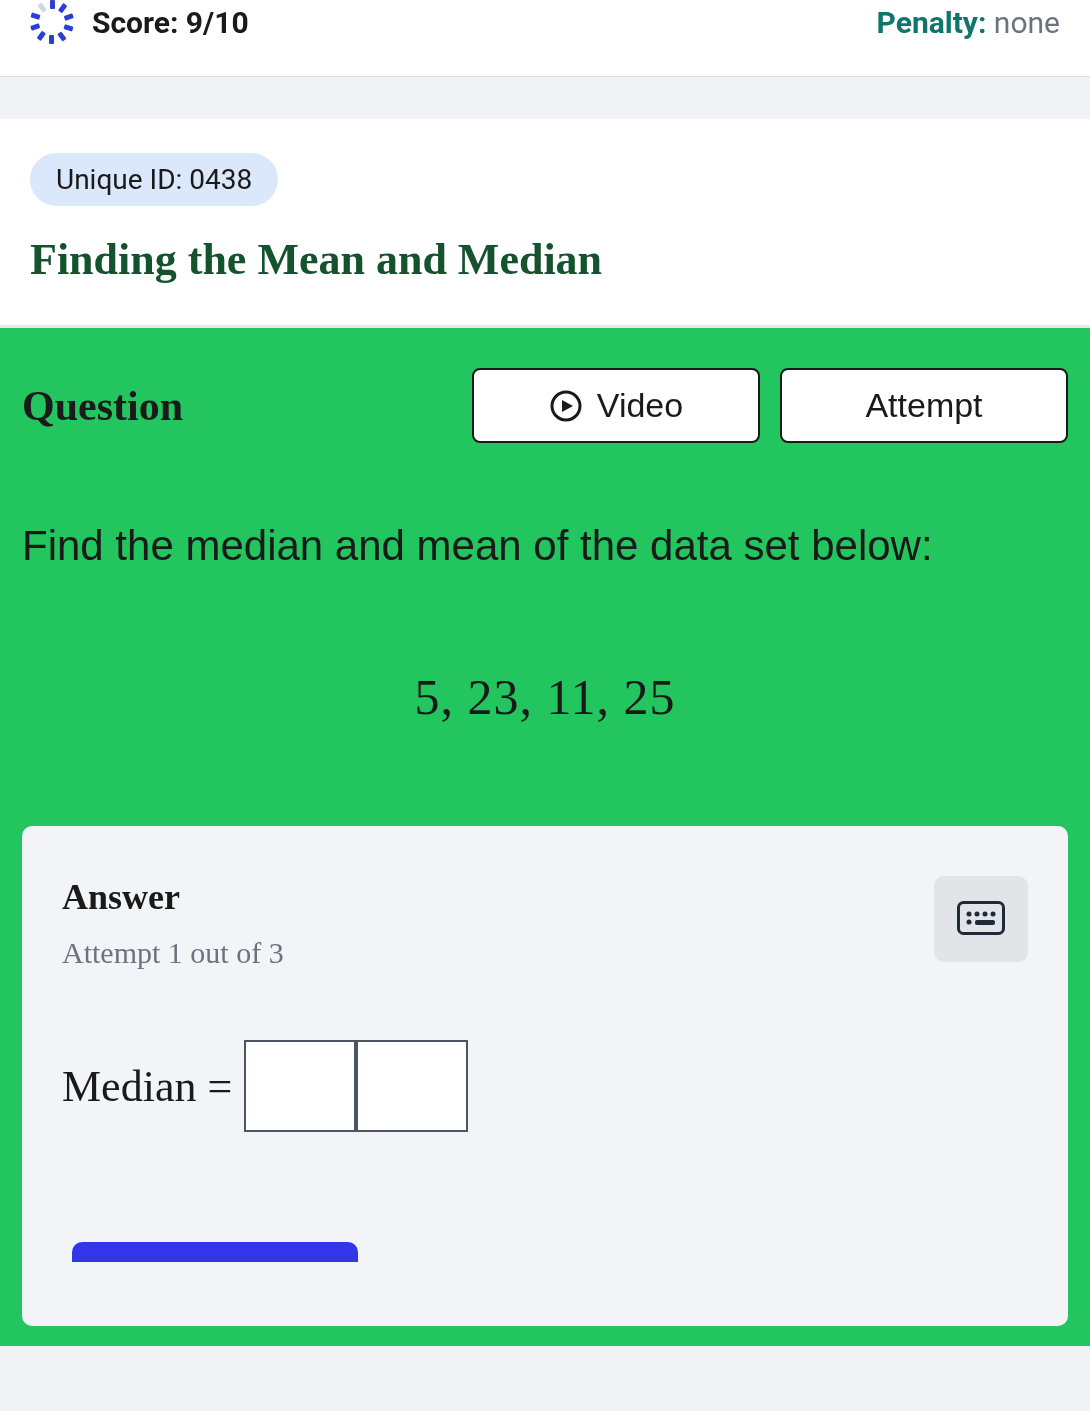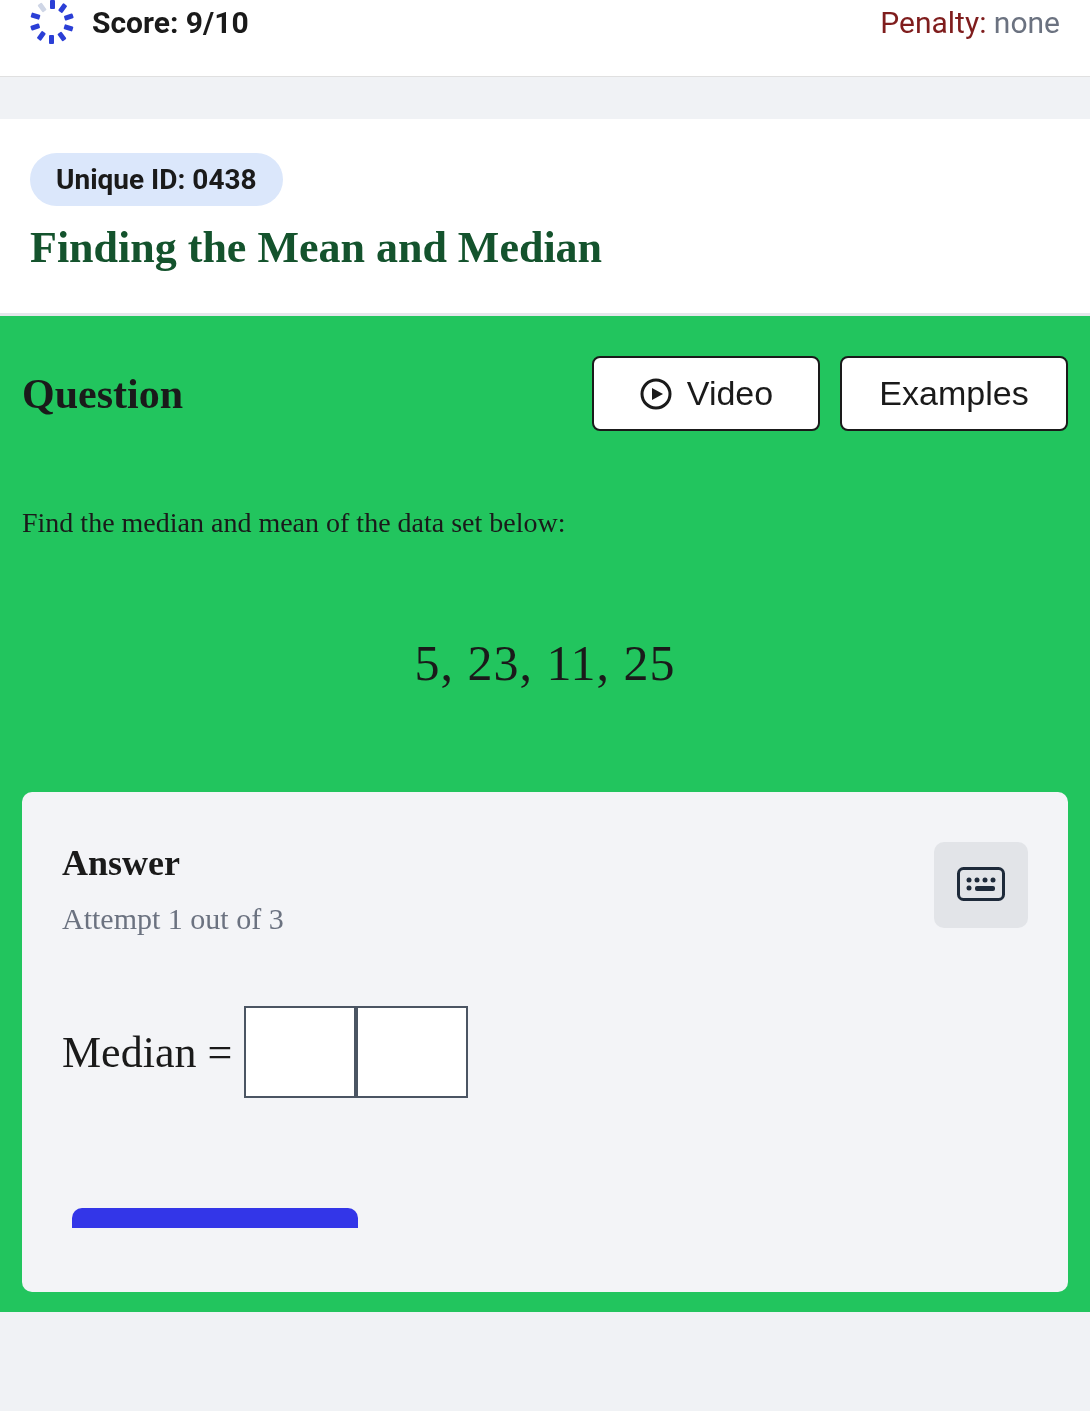--- a/index.html
+++ b/index.html
@@ -28,42 +28,42 @@
     }
     .score-label {
       font-size: 30px;
       font-weight: 700;
       color: #1a1a1a;
     }
     .penalty-area {
       font-size: 30px;
     }
     .penalty-label {
-      font-weight: 400;
-      color: #7f1d1d;
+      font-weight: 700;
+      color: #0f766e;
     }
     .penalty-value {
       color: #6b7280;
       font-weight: 400;
     }
     .title-card {
       background: #fff;
       margin-top: 42px;
       padding: 34px 30px 40px 30px;
       border-bottom: 3px solid #e5e7eb;
     }
     .unique-id-pill {
       display: inline-block;
       background: #dbe7fb;
       color: #1a1a1a;
       font-size: 28px;
-      font-weight: 700;
+      font-weight: 400;
       padding: 10px 26px;
       border-radius: 30px;
-      margin-bottom: 16px;
+      margin-bottom: 28px;
       text-align: right;
     }
     .topic-title {
       font-family: Georgia, 'Times New Roman', serif;
       font-size: 44px;
       font-weight: 700;
       color: #14532d;
     }
     .question-card {
       background: #22c55e;
@@ -92,30 +92,30 @@
       border-radius: 8px;
       padding: 16px 0;
       font-size: 34px;
       font-weight: 400;
       color: #1a1a1a;
       cursor: pointer;
       display: flex;
       align-items: center;
       justify-content: center;
       gap: 14px;
-      width: 228px;
+      width: 288px;
     }
     .play-icon svg {
       width: 34px;
       height: 34px;
       display: block;
     }
     .prompt-text {
-      font-family: Liberation Serif, serif;
-      font-size: 28px;
+      font-family: Liberation Sans, sans-serif;
+      font-size: 42px;
       line-height: 1.55;
       color: #1a1a1a;
       margin-bottom: 90px;
     }
     .data-set {
       font-family: Georgia, 'Times New Roman', serif;
       font-size: 50px;
       text-align: center;
       color: #1a1a1a;
       margin-bottom: 100px;
@@ -233,21 +233,21 @@
       <button class="help-btn">
         <span class="play-icon">
           <svg viewBox="0 0 34 34">
             <circle cx="17" cy="17" r="14" fill="none" stroke="#1a1a1a" stroke-width="3"></circle>
             <polygon points="13,11 13,23 24,17" fill="#1a1a1a"></polygon>
           </svg>
         </span>
         <span>Video</span>
       </button>
       <button class="help-btn">
-        <span>Examples</span>
+        <span>Attempt</span>
       </button>
     </div>
   </div>
 
   <p class="prompt-text">Find the median and mean of the data set below:</p>
 
   <div class="data-set">5, 23, 11, 25</div>
 
   <div class="answer-panel">
     <div class="answer-header">

